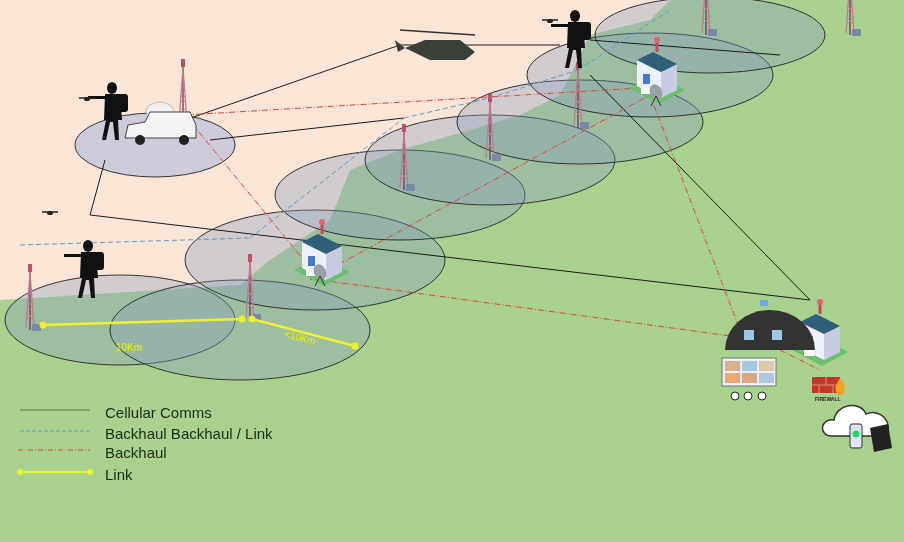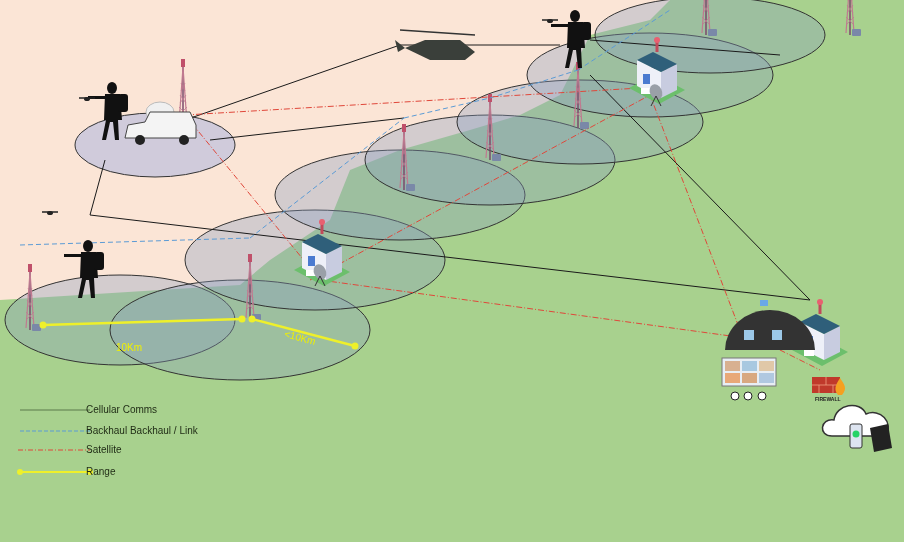--- a/index.html
+++ b/index.html
@@ -1,19 +1,19 @@
 <!DOCTYPE html>
 <html><head>
 <meta charset="utf-8">
 <style>
   html, body { margin:0; padding:0; }
   body { width:904px; height:542px; overflow:hidden; background:#a8d18e; font-family:"Liberation Sans", sans-serif; }
   #stage { position:relative; width:904px; height:542px; }
   svg.scene { position:absolute; left:0; top:0; }
-  .legend-label { position:absolute; left:86px; font-size:10px; color:#1e2a14; white-space:nowrap; }
+  .legend-label { position:absolute; left:105px; font-size:15px; color:#1e2a14; white-space:nowrap; }
   .range-label { position:absolute; font-size:10px; color:#f0f000; white-space:nowrap; }
   .fw-label { position:absolute; font-size:5px; font-weight:bold; color:#222; }
 </style>
 </head>
 <body>
 
 <div id="stage">
 
 <svg class="scene" width="904" height="542" viewBox="0 0 904 542">
   <defs>
@@ -171,21 +171,21 @@
   <line x1="20" y1="410" x2="90" y2="410" stroke="#5a7a4a" stroke-width="1.2"></line>
   <line x1="20" y1="431" x2="90" y2="431" stroke="#5b9bd5" stroke-width="1" stroke-dasharray="4,2"></line>
   <line x1="18" y1="450" x2="90" y2="450" stroke="#e0473a" stroke-width="1" stroke-dasharray="5,2,1,2"></line>
   <line x1="20" y1="472" x2="90" y2="472" stroke="#eef02a" stroke-width="2"></line>
   <circle cx="20" cy="472" r="3" fill="#eef02a"></circle>
   <circle cx="90" cy="472" r="3" fill="#eef02a"></circle>
 </svg>
 
 <span class="legend-label" style="top:404px">Cellular Comms</span>
 <span class="legend-label" style="top:425px">Backhaul Backhaul / Link</span>
-<span class="legend-label" style="top:444px">Satellite</span>
-<span class="legend-label" style="top:466px">Range</span>
+<span class="legend-label" style="top:444px">Backhaul</span>
+<span class="legend-label" style="top:466px">Link</span>
 
 <span class="range-label" style="left:116px; top:342px;">10Km</span>
 <span class="range-label" style="left:284px; top:332px; transform:rotate(15deg);">&lt;10Km</span>
 
 <span class="fw-label" style="left:815px; top:396px;">FIREWALL</span>
 
 </div>
 
 </body></html>

